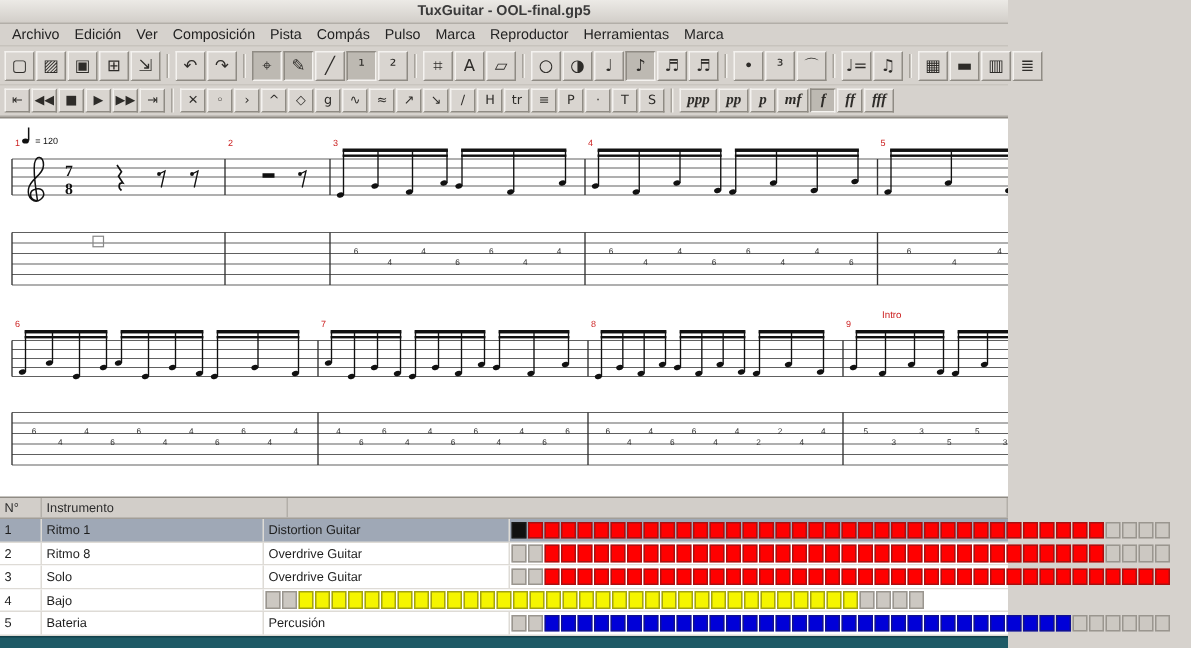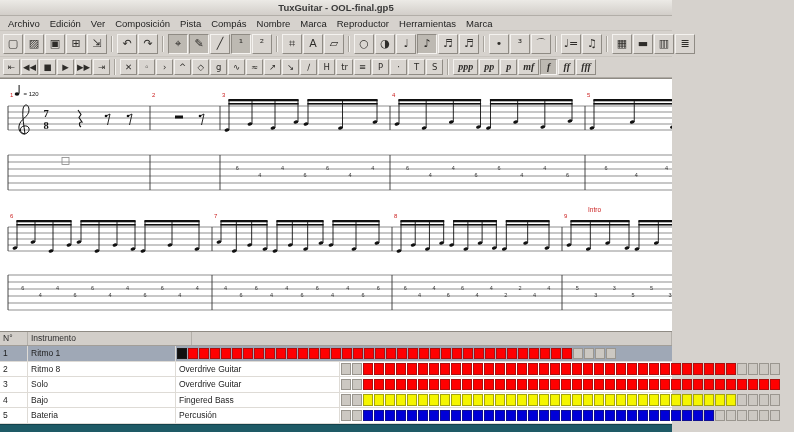--- a/index.html
+++ b/index.html
@@ -44,21 +44,21 @@
   <div class="titlebar">
     <span class="title-text">TuxGuitar - OOL-final.gp5</span>
   </div>
   <div class="menubar" id="menubar">
       <span class="menu-item">Archivo</span>
       <span class="menu-item">Edición</span>
       <span class="menu-item">Ver</span>
       <span class="menu-item">Composición</span>
       <span class="menu-item">Pista</span>
       <span class="menu-item">Compás</span>
-      <span class="menu-item">Nombre</span>
+      <span class="menu-item">Pulso</span>
       <span class="menu-item">Marca</span>
       <span class="menu-item">Reproductor</span>
       <span class="menu-item">Herramientas</span>
       <span class="menu-item">Marca</span>
     </div>
   <div class="toolbar toolbar1" id="toolbar1">
       <button class="tb-btn">▢</button>
       <button class="tb-btn">▨</button>
       <button class="tb-btn">▣</button>
       <button class="tb-btn">⊞</button>
@@ -442,20 +442,21 @@
   <div class="tracks">
     <div class="trk-header">
       <div class="th c-num">N°</div>
       <div class="th c-inst">Instrumento</div>
       <div class="th c-grid"></div>
     </div>
     <div id="track-rows">
         <div class="trk-row selected">
           <div class="td c-num">1</div>
           <div class="td c-name">Ritmo 1</div>
+          <div class="td c-inst">Distortion Guitar</div>
           <div class="grid-cells c-grid">
             <div class="gcell" style="background: rgb(16, 16, 16);"></div>
             <div class="gcell" style="background: rgb(255, 0, 0);"></div>
             <div class="gcell" style="background: rgb(255, 0, 0);"></div>
             <div class="gcell" style="background: rgb(255, 0, 0);"></div>
             <div class="gcell" style="background: rgb(255, 0, 0);"></div>
             <div class="gcell" style="background: rgb(255, 0, 0);"></div>
             <div class="gcell" style="background: rgb(255, 0, 0);"></div>
             <div class="gcell" style="background: rgb(255, 0, 0);"></div>
             <div class="gcell" style="background: rgb(255, 0, 0);"></div>
@@ -582,21 +583,20 @@
             <div class="gcell" style="background: rgb(255, 0, 0);"></div>
             <div class="gcell" style="background: rgb(255, 0, 0);"></div>
             <div class="gcell" style="background: rgb(255, 0, 0);"></div>
             <div class="gcell" style="background: rgb(255, 0, 0);"></div>
             <div class="gcell" style="background: rgb(255, 0, 0);"></div>
           </div>
         </div>
         <div class="trk-row">
           <div class="td c-num">4</div>
           <div class="td c-name">Bajo</div>
-          <div class="td c-inst">Fingered Bass</div>
           <div class="grid-cells c-grid">
             <div class="gcell" style="background: rgb(204, 200, 194); border-color: rgb(154, 150, 143);"></div>
             <div class="gcell" style="background: rgb(204, 200, 194); border-color: rgb(154, 150, 143);"></div>
             <div class="gcell" style="background: rgb(245, 245, 0);"></div>
             <div class="gcell" style="background: rgb(245, 245, 0);"></div>
             <div class="gcell" style="background: rgb(245, 245, 0);"></div>
             <div class="gcell" style="background: rgb(245, 245, 0);"></div>
             <div class="gcell" style="background: rgb(245, 245, 0);"></div>
             <div class="gcell" style="background: rgb(245, 245, 0);"></div>
             <div class="gcell" style="background: rgb(245, 245, 0);"></div>

